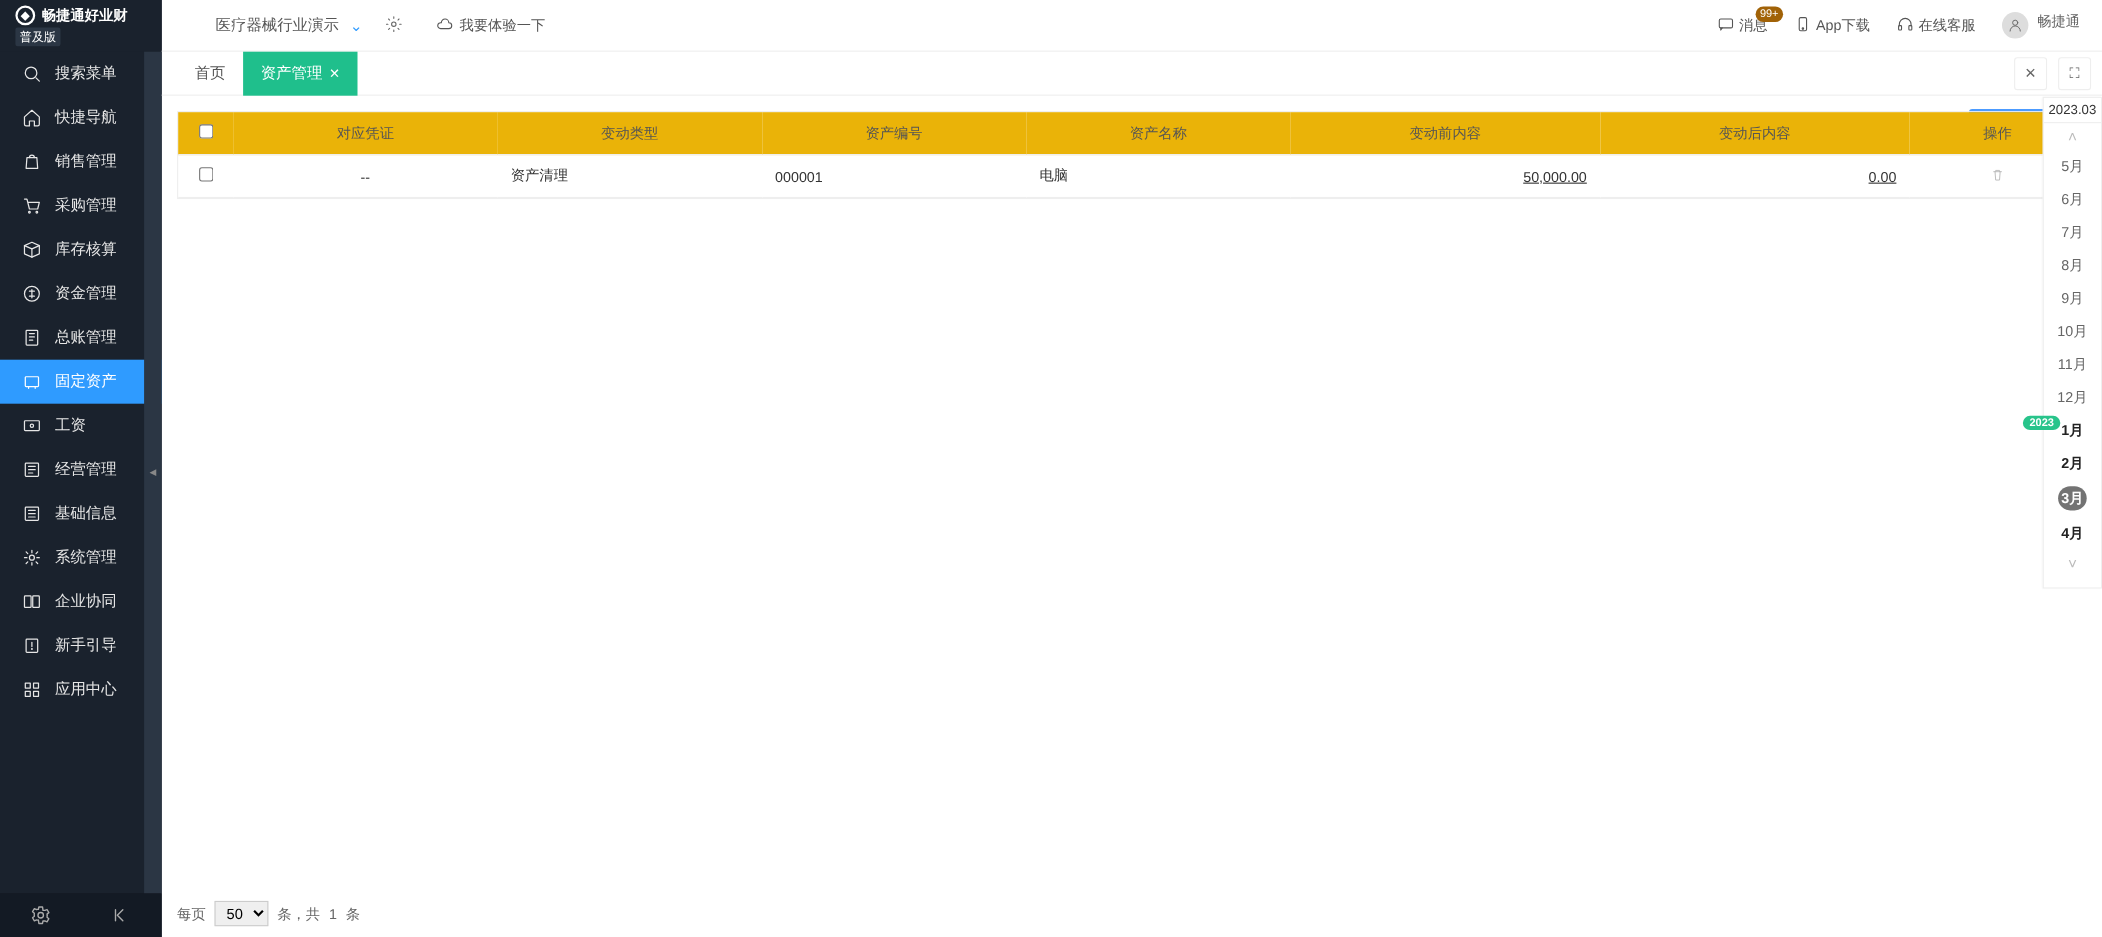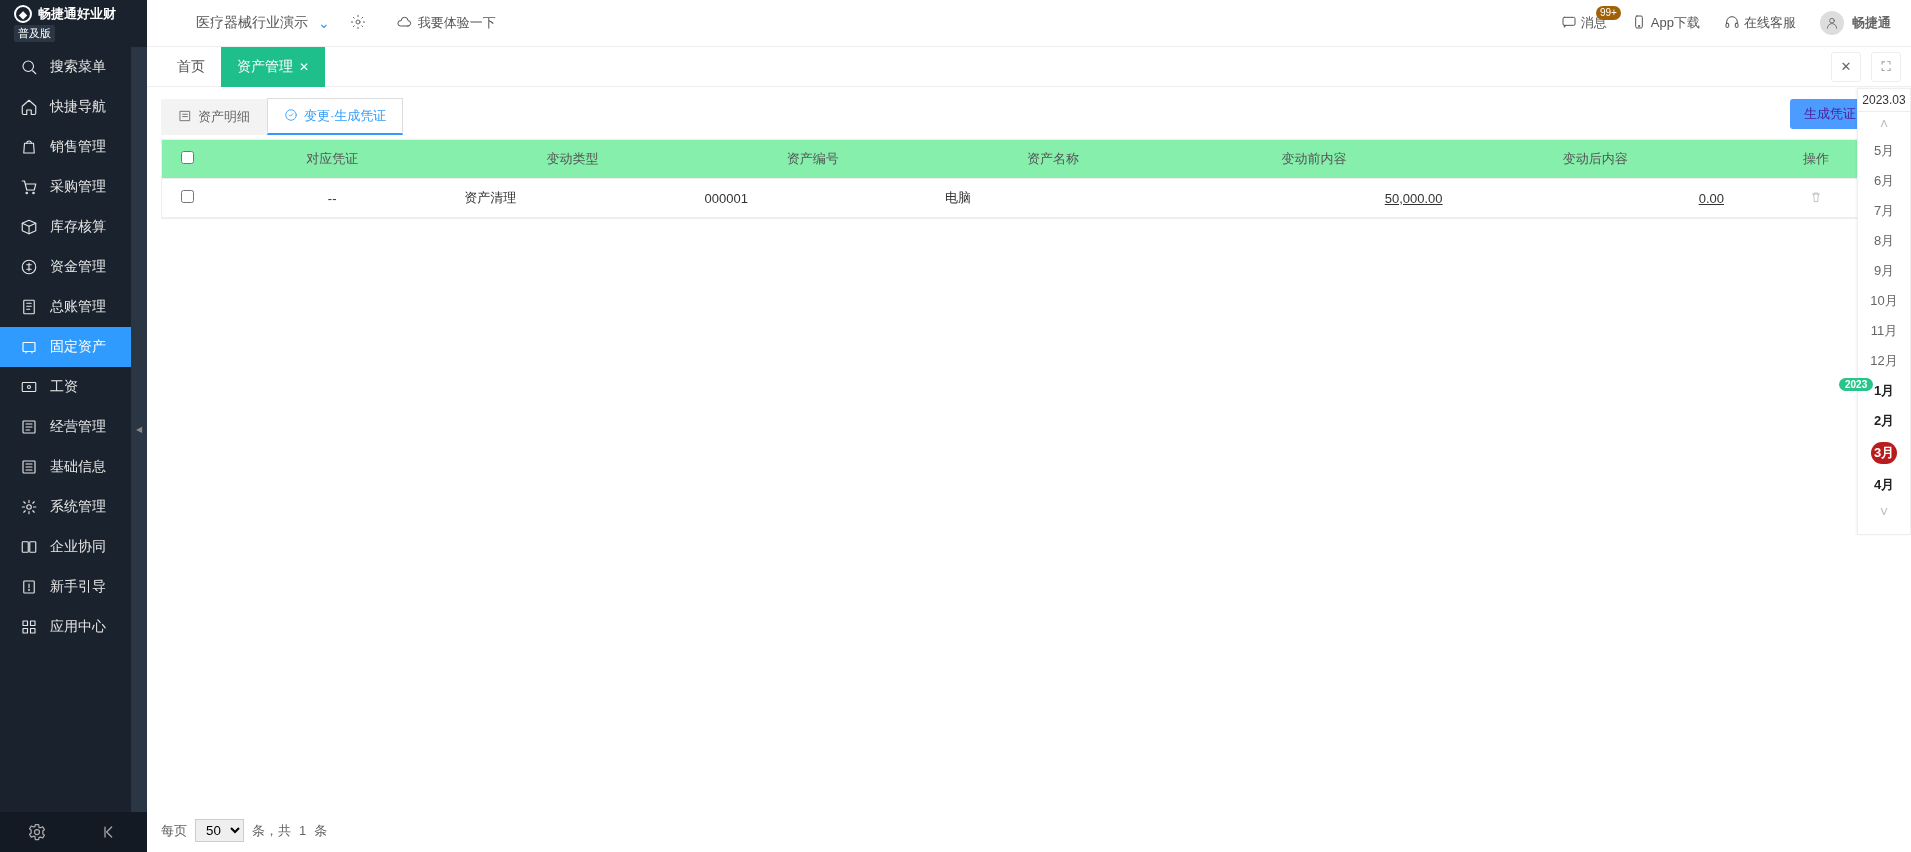--- a/index.html
+++ b/index.html
@@ -25,21 +25,21 @@
 
 .main { flex: 1; display: flex; flex-direction: column; position: relative; }
 .topbar { height: 47px; display: flex; align-items: center; padding: 0 20px; border-bottom: 1px solid #eee; }
 .tenant { display: flex; align-items: center; gap: 10px; color: #555; font-size: 14px; padding-left: 29px; }
 .tenant .chev { color: #2f9bff; }
 .gear { margin-left: 20px; color: #666; cursor: pointer; }
 .trial { margin-left: 30px; display: flex; align-items: center; gap: 6px; color: #555; cursor: pointer; text-align: right; }
 .top-right { margin-left: auto; display: flex; align-items: center; gap: 24px; }
 .top-link { display: flex; align-items: center; gap: 4px; color: #555; cursor: pointer; position: relative; font-size: 13px; }
 .badge { position: absolute; top: -8px; right: -14px; background: #a16207; color: #fff; font-size: 10px; padding: 0 4px; border-radius: 8px; line-height: 14px; }
-.user { display: flex; align-items: center; gap: 8px; color: #666; font-weight: bold; }
+.user { display: flex; gap: 8px; color: #666; }
 .avatar { width: 24px; height: 24px; border-radius: 50%; background: #ddd; display: flex; align-items: center; justify-content: center; }
 
 
 .tabsbar { height: 40px; display: flex; align-items: center; padding-left: 14px; border-bottom: 1px solid #eee; position: relative; }
 .tab { height: 40px; display: flex; align-items: center; padding: 0 16px; font-size: 14px; color: #555; cursor: pointer; }
 .tab.active { background: #1fbf8c; color: #fff; }
 .tab.active .tab-close { margin-left: 6px; font-size: 12px; }
 .tabsbar-right { margin-left: auto; display: flex; align-items: center; gap: 10px; padding-right: 10px; }
 .tabsbar-right .ic { width: 30px; height: 30px; display: flex; align-items: center; justify-content: center; color: #666; cursor: pointer; border: 1px solid #eee; border-radius: 3px; }
 
@@ -48,40 +48,40 @@
 .subtabs { display: flex; align-items: flex-end; height: 38px; }
 .subtab { padding: 8px 16px; display: flex; align-items: center; gap: 6px; color: #666; cursor: pointer; border: 1px solid transparent; background: #f3f3f3; }
 .subtab.active { background: #fff; border: 1px solid #ddd; border-bottom: 2px solid #2f9bff; color: #2f9bff; }
 .toolbar { position: absolute; right: 30px; top: 12px; }
 .btn-primary { background: #4c9bff; color: #4c1d95; border: none; padding: 6px 14px; border-radius: 3px; cursor: pointer; display: flex; align-items: center; gap: 6px; font-size: 13px; }
 .btn-primary .chev { font-size: 10px; }
 
 .table-wrap { margin-top: 4px; border: 1px solid #eee; position: relative; }
 .table { width: 100%; border-collapse: collapse; }
 .table th, .table td { border-bottom: 1px solid #eee; padding: 10px 12px; font-size: 13px; text-align: left; }
-.table th { background: #86efac; color: #555; font-weight: normal; text-align: center; }
+.table th { background: #eab308; color: #555; font-weight: normal; text-align: center; }
 .table td.num { text-align: right; text-decoration: underline; }
 .table td.center { text-align: center; }
 .col-check { width: 50px; text-align: center; }
 .col-op { width: 160px; }
 .row-del { color: #bbb; cursor: pointer; }
 .expand-handle { position: absolute; right: -6px; top: 0; width: 18px; height: 34px; background: #eaeaea; display: flex; align-items: center; justify-content: center; color: #888; font-size: 12px; cursor: pointer; border-radius: 2px; }
 
 
 .pager { position: absolute; bottom: 10px; left: 14px; display: flex; align-items: center; gap: 8px; color: #666; font-size: 13px; }
 .pager select { border: 1px solid #ccc; padding: 2px 6px; }
 
 
 .period-panel { position: absolute; right: 0; top: 88px; width: 54px; background: #fff; border: 1px solid #eee; box-shadow: -1px 0 2px rgba(0,0,0,.05); display: flex; flex-direction: column; align-items: center; padding-bottom: 10px; }
 .period-head { width: 100%; text-align: center; padding: 4px 0; font-size: 12px; border-bottom: 1px solid #eee; }
 .period-nav { color: #bbb; font-size: 14px; padding: 4px 0; cursor: pointer; }
 .period-item { width: 100%; text-align: center; padding: 6px 0; font-size: 13px; color: #666; cursor: pointer; position: relative; }
 .period-item.strong { color: #222; font-weight: bold; }
 .period-item.year-mark::before { content: attr(data-year); position: absolute; left: -32px; top: 2px; background: #28c48b; color: #fff; font-size: 10px; padding: 1px 6px; border-radius: 8px; }
-.period-item.selected span { display: inline-block; background: #b91c1c; color: #fff; width: 26px; height: 22px; line-height: 22px; border-radius: 11px; }
+.period-item.selected span { display: inline-block; background: #737373; color: #fff; width: 26px; height: 22px; line-height: 22px; border-radius: 11px; }
 
 
 svg { stroke: currentColor; fill: none; stroke-width: 1.5; stroke-linecap: round; stroke-linejoin: round; }
 </style>
 </head>
 <body>
 
 <div class="app">
 
   <div class="sidebar">
@@ -313,36 +313,20 @@
             <span class="tab-close">✕</span>
           </div>
         </div>
       <div class="tabsbar-right">
         <span class="ic">✕</span>
         <span class="ic">⛶</span>
       </div>
     </div>
 
     <div class="content">
-      <div class="subtabs" id="subtabs-host">
-          <div class="subtab">
-            <span><svg width="14" height="14" viewBox="0 0 24 24">
-                <rect x="4" y="4" width="16" height="16"></rect>
-                <path d="M8 9h8M8 13h8"></path>
-              </svg></span>
-            <span>资产明细</span>
-          </div>
-          <div class="subtab active">
-            <span><svg width="14" height="14" viewBox="0 0 24 24">
-                <circle cx="12" cy="12" r="9"></circle>
-                <path d="M9 12l2 2 4-4"></path>
-              </svg></span>
-            <span>变更·生成凭证</span>
-          </div>
-        </div>
       <div class="toolbar">
         <button class="btn-primary">
           <span>生成凭证</span>
           <span class="chev">▾</span>
         </button>
       </div>
 
       <div class="table-wrap">
         <table class="table">
           <thead>

